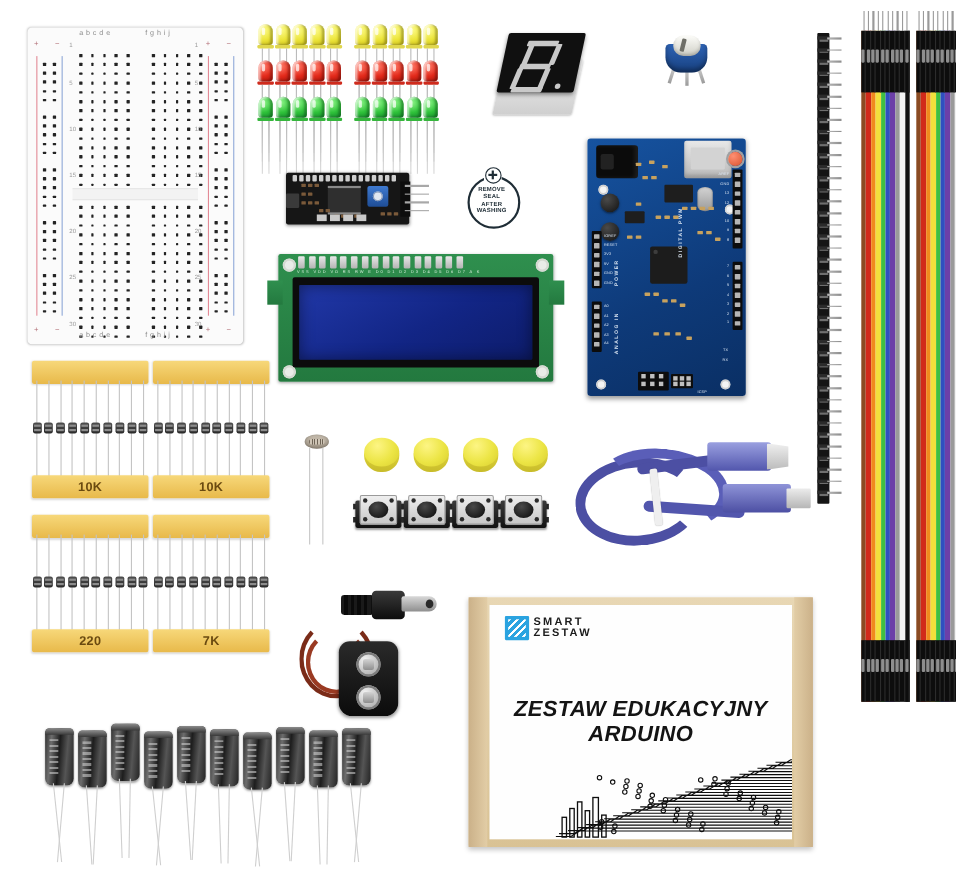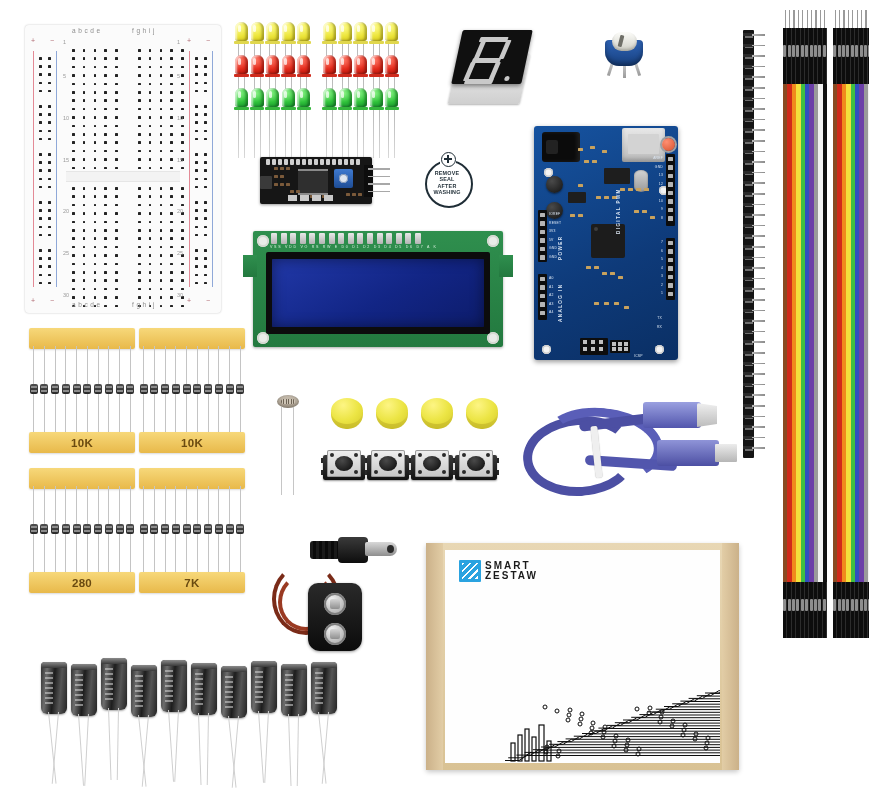--- a/index.html
+++ b/index.html
@@ -1532,21 +1532,21 @@
           <div class="rbody"></div>
         </i>
         <i>
           <div class="rbody"></div>
         </i>
         <i>
           <div class="rbody"></div>
         </i>
       </div>
       <div class="tape" style="bottom: 0px; top: auto;">
-        <span>280</span>
+        <span>220</span>
       </div>
     </div>
   <div class="abs rpack" id="rp-3" style="left:122px;top:468px;">
       <div class="tape" style="top: 0px;"></div>
       <div class="rleads">
         <i>
           <div class="rbody"></div>
         </i>
         <i>
           <div class="rbody"></div>
@@ -1690,20 +1690,21 @@
       <div class="box-flapL"></div>
       <div class="box-flapR"></div>
       <div class="box-label">
         <div class="logo">
           <div class="logo-mark"></div>
           <div class="logo-txt">
             <b>SMART</b>
             <b>ZESTAW</b>
           </div>
         </div>
+        <div class="box-title">ZESTAW EDUKACYJNY ARDUINO</div>
         <div class="pcbart" id="pcb-art"><svg width="215" height="78" viewBox="0 0 215 78">
               <path d="M200 8 H214 L222 3 H215 M191.8 10.7 H205.8 L213.8 5.699999999999999 H215 M183.6 13.4 H197.6 L205.6 8.4 H215 M175.4 16.1 H189.4 L197.4 11.100000000000001 H215 M167.2 18.8 H181.2 L189.2 13.8 H215 M159 21.5 H173 L181 16.5 H215 M150.8 24.200000000000003 H164.8 L172.8 19.200000000000003 H215 M142.60000000000002 26.900000000000002 H156.60000000000002 L164.60000000000002 21.900000000000002 H215 M134.4 29.6 H148.4 L156.4 24.6 H215 M126.2 32.3 H140.2 L148.2 27.299999999999997 H215 M118 35 H132 L140 30 H215 M109.80000000000001 37.7 H123.80000000000001 L131.8 32.7 H215 M101.60000000000001 40.400000000000006 H115.60000000000001 L123.60000000000001 35.400000000000006 H215 M93.4 43.1 H107.4 L115.4 38.1 H215 M85.20000000000002 45.800000000000004 H99.20000000000002 L107.20000000000002 40.800000000000004 H215 M77.00000000000001 48.5 H91.00000000000001 L99.00000000000001 43.5 H215 M68.80000000000001 51.2 H82.80000000000001 L90.80000000000001 46.2 H215 M60.60000000000002 53.900000000000006 H74.60000000000002 L82.60000000000002 48.900000000000006 H215 M52.400000000000006 56.6 H66.4 L74.4 51.6 H215 M44.20000000000002 59.300000000000004 H58.20000000000002 L66.20000000000002 54.300000000000004 H215 M36 62 H50 L58 57 H215 M27.80000000000001 64.7 H41.80000000000001 L49.80000000000001 59.7 H215 M19.600000000000023 67.4 H33.60000000000002 L41.60000000000002 62.400000000000006 H215 M11.400000000000006 70.1 H25.400000000000006 L33.400000000000006 65.1 H215 M3.200000000000017 72.80000000000001 H17.200000000000017 L25.200000000000017 67.80000000000001 H215 M0 75.5 H14 L22 70.5 H215 " stroke="#0e0e0e" stroke-width="1" fill="none"></path>
               <circle cx="40" cy="22" r="2" fill="none" stroke="#0e0e0e" stroke-width="1"></circle>
               <circle cx="63" cy="35" r="2" fill="none" stroke="#0e0e0e" stroke-width="1"></circle>
               <circle cx="86" cy="48" r="2" fill="none" stroke="#0e0e0e" stroke-width="1"></circle>
               <circle cx="109" cy="61" r="2" fill="none" stroke="#0e0e0e" stroke-width="1"></circle>
               <circle cx="132" cy="24" r="2" fill="none" stroke="#0e0e0e" stroke-width="1"></circle>
               <circle cx="155" cy="37" r="2" fill="none" stroke="#0e0e0e" stroke-width="1"></circle>
               <circle cx="178" cy="50" r="2" fill="none" stroke="#0e0e0e" stroke-width="1"></circle>
               <circle cx="201" cy="63" r="2" fill="none" stroke="#0e0e0e" stroke-width="1"></circle>

